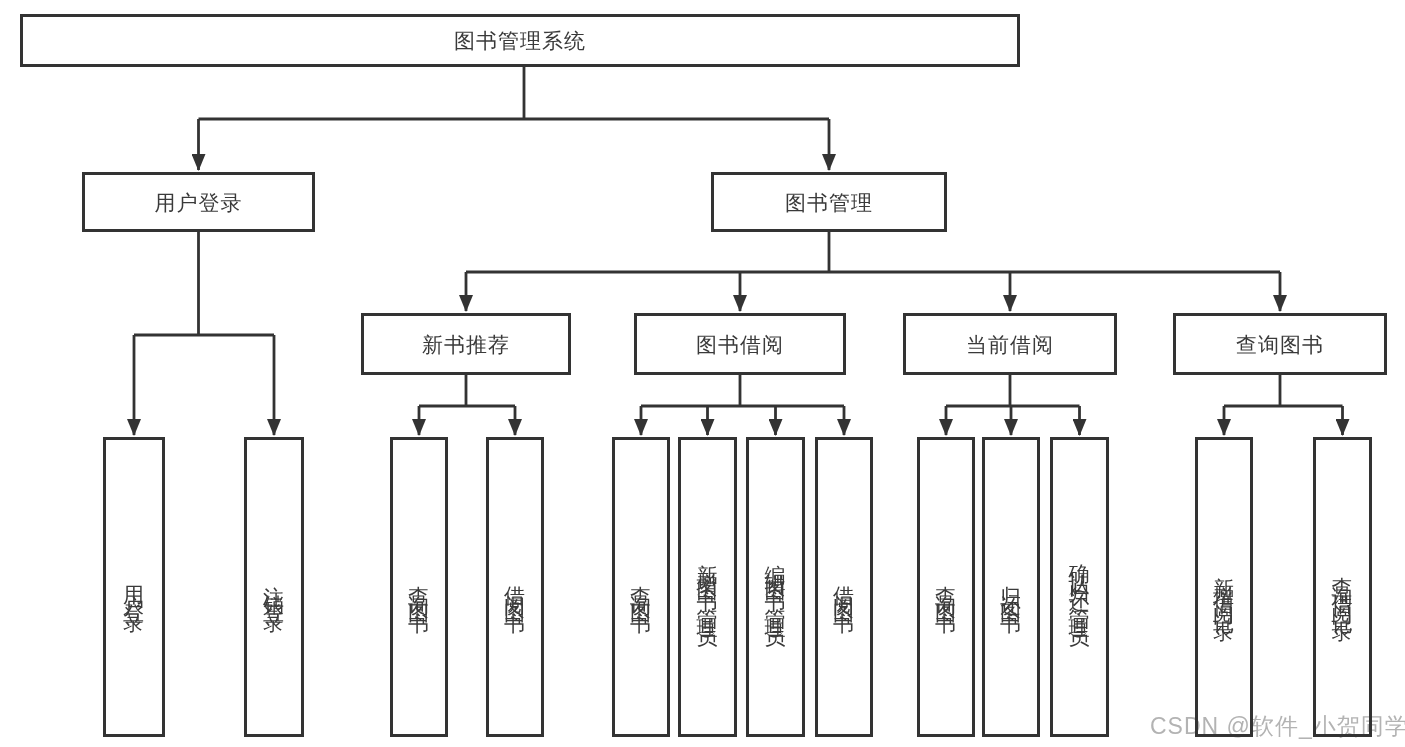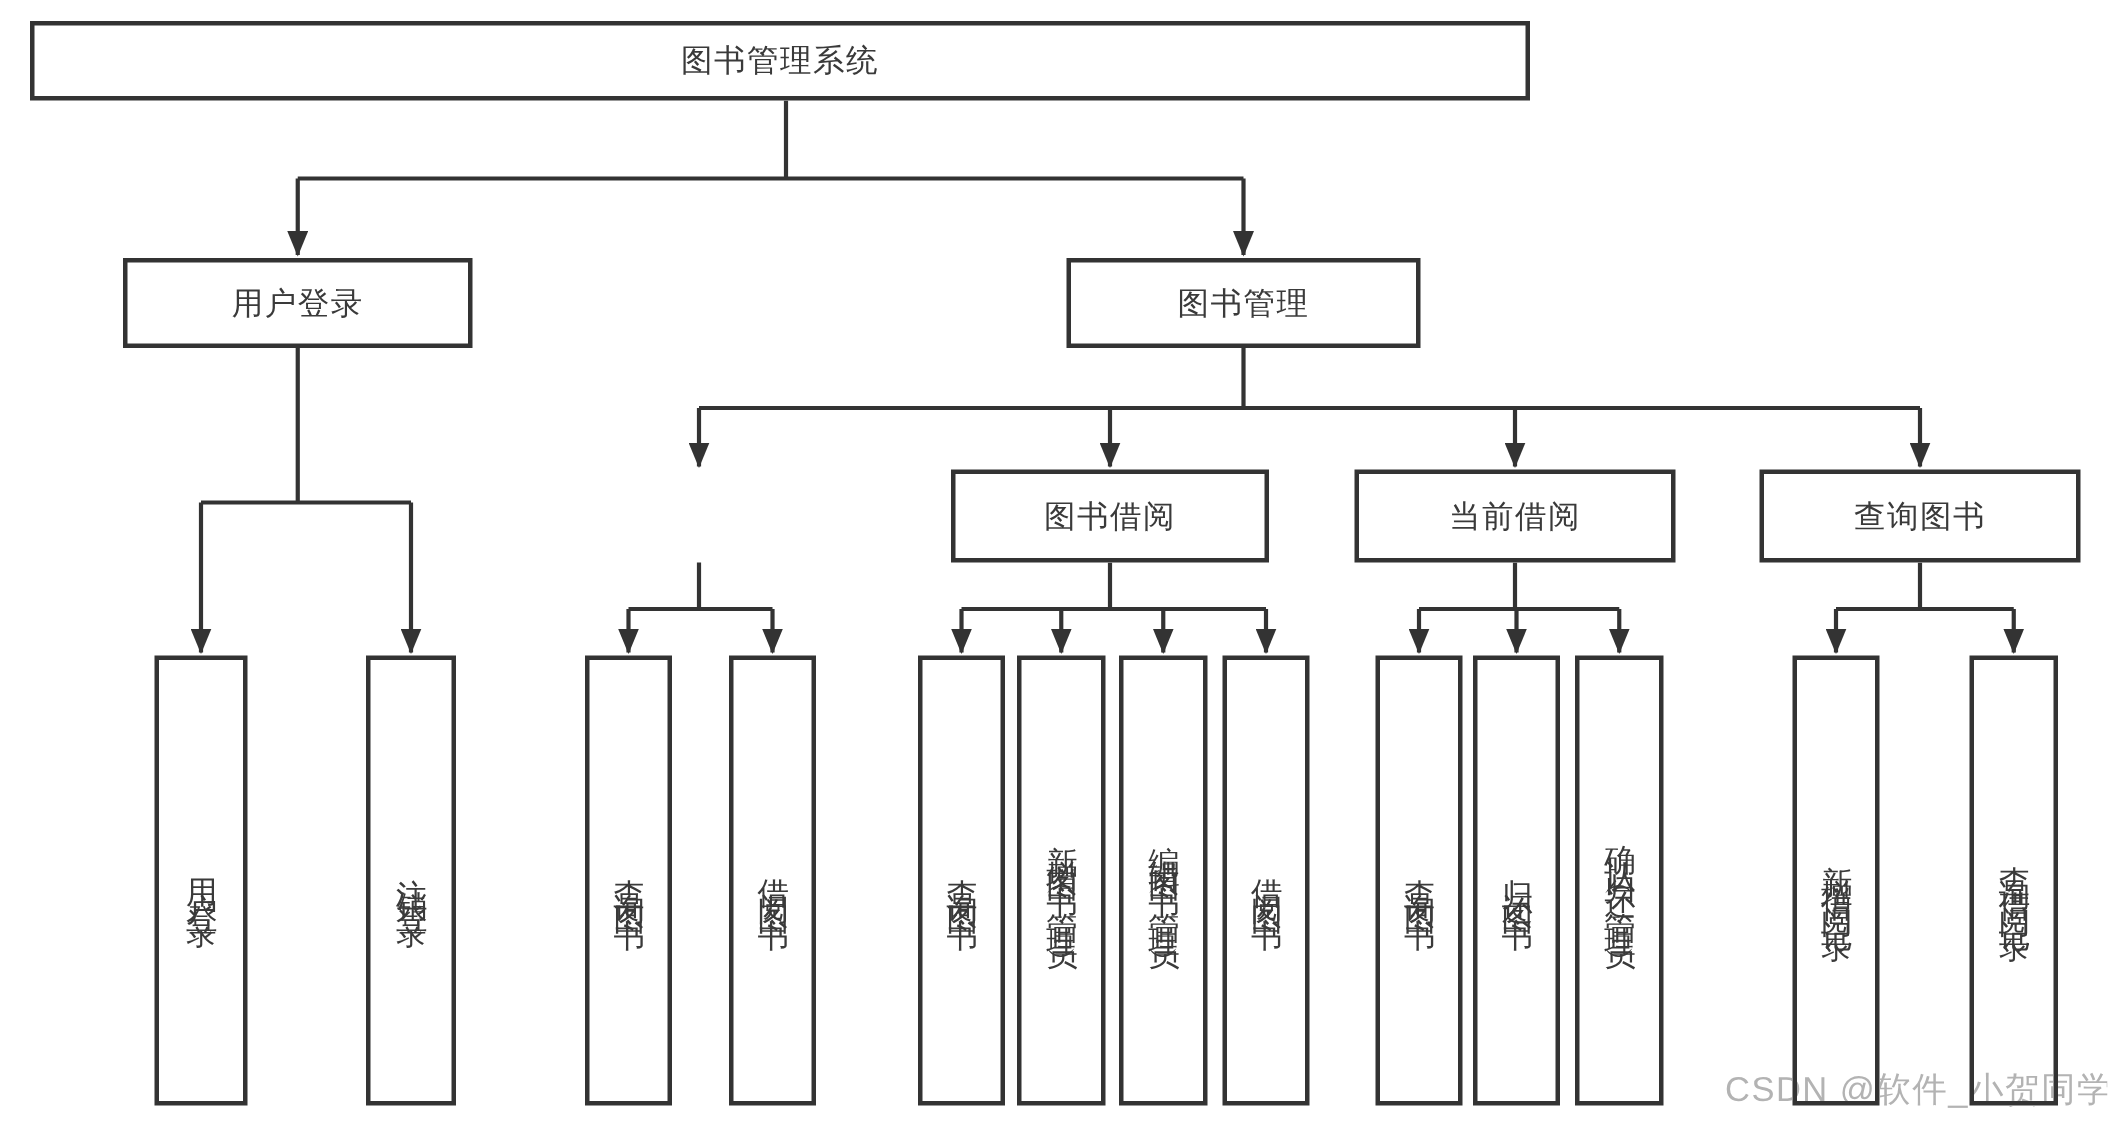--- a/index.html
+++ b/index.html
@@ -68,20 +68,21 @@
     <path class="ln ar" d="M1079.5 406 V435"></path>
     <path class="ln ar" d="M1224 406 V435"></path>
     <path class="ln ar" d="M1342.5 406 V435"></path>
   </svg>
 
   <div class="node h" style="left:20px;top:14px;width:1000px;height:53px;">图书管理系统</div>
 
   <div class="node h" style="left:82px;top:172px;width:233px;height:60px;">用户登录</div>
   <div class="node h" style="left:711px;top:172px;width:236px;height:60px;">图书管理</div>
 
+  <div class="node h" style="left:361px;top:313px;width:210px;height:62px;">新书推荐</div>
   <div class="node h" style="left:903px;top:313px;width:214px;height:62px;">当前借阅</div>
   <div class="node h" style="left:634px;top:313px;width:212px;height:62px;">图书借阅</div>
   <div class="node h" style="left:1173px;top:313px;width:214px;height:62px;">查询图书</div>
 
   <div class="node v" style="left:103px;width:62px;">
     <span class="vtext">用户登录</span>
   </div>
   <div class="node v" style="left:244px;width:60px;">
     <span class="vtext">注销登录</span>
   </div>

